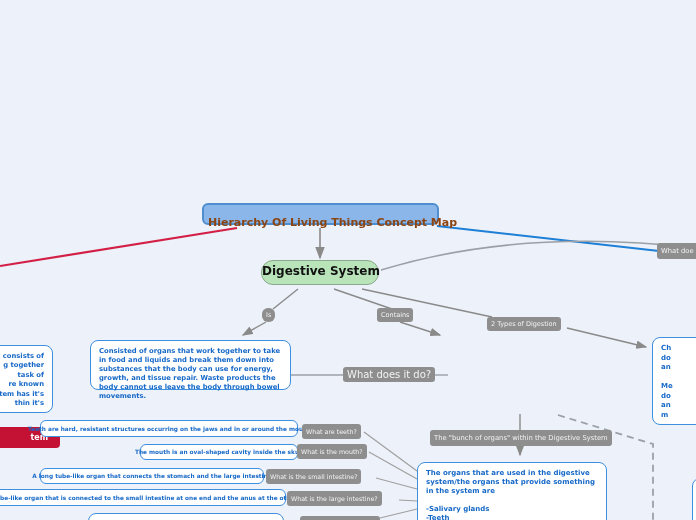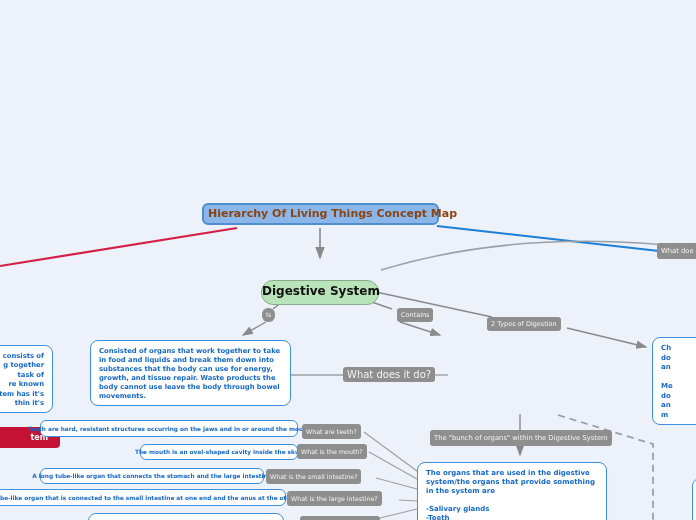--- a/index.html
+++ b/index.html
@@ -5,21 +5,21 @@
   html,body{margin:0;padding:0;}
   #canvas{
     position:relative;width:696px;height:520px;overflow:hidden;
     background:#edf1f9;font-family:"DejaVu Sans","Liberation Sans",sans-serif;
   }
   svg.wires{position:absolute;left:0;top:0;width:696px;height:520px;pointer-events:none;}
   .node{position:absolute;box-sizing:border-box;}
   .title-node{
     background:#8ab6ea;border:2px solid #4f8fd0;border-radius:6px;
     color:#8b4513;font-weight:bold;font-size:11px;line-height:18px;
-    text-align:center;padding:0 4px;white-space:nowrap;
+    text-align:center;padding:9px 4px;white-space:nowrap;
   }
   .root-node{
     background:#b9e4ba;border:1.5px solid #8aa98a;border-radius:6px;
     color:#111;font-weight:bold;font-size:12px;line-height:21px;
     text-align:center;white-space:nowrap;
   }
   .desc-box{
     background:#fff;border:1.5px solid #3d8fe0;border-radius:8px;
     color:#1769c8;font-weight:bold;font-size:6.8px;line-height:9px;
     padding:6px 8px;text-align:left;
@@ -80,23 +80,23 @@
 
     <line x1="364" y1="432" x2="417" y2="471" stroke="#a0a0a0" stroke-width="1.2"></line>
     <line x1="369" y1="452" x2="417" y2="479" stroke="#a0a0a0" stroke-width="1.2"></line>
     <line x1="376" y1="478" x2="417" y2="489" stroke="#a0a0a0" stroke-width="1.2"></line>
     <line x1="399" y1="500" x2="417" y2="501" stroke="#a0a0a0" stroke-width="1.2"></line>
     <line x1="380" y1="518" x2="417" y2="509" stroke="#a0a0a0" stroke-width="1.2"></line>
   </svg>
 
   <div class="node title-node" style="left:202px;top:203px;width:237px;height:22px;">Hierarchy Of Living Things Concept Map</div>
 
-  <div class="node root-node" style="left:261px;top:280px;width:118px;height:25px;border-radius:12px;">Digestive System</div>
+  <div class="node root-node" style="left:261px;top:260px;width:118px;height:25px;border-radius:12px;">Digestive System</div>
 
-  <div class="node desc-box" style="left:90px;top:340px;width:201px;height:66px;">Consisted of organs that work together to take in food and liquids and break them down into substances that the body can use for energy, growth, and tissue repair. Waste products the body cannot use leave the body through bowel movements.</div>
+  <div class="node desc-box" style="left:90px;top:340px;width:201px;height:50px;">Consisted of organs that work together to take in food and liquids and break them down into substances that the body can use for energy, growth, and tissue repair. Waste products the body cannot use leave the body through bowel movements.</div>
 
 
   <div class="node desc-box preline" style="left:417px;top:462px;width:190px;height:70px;font-size:7px;line-height:9px;">The organs that are used in the digestive system/the organs that provide something in the system are
 
 -Salivary glands
 -Teeth</div>
 
   <div class="node desc-box preline right-align" style="left:-160px;top:345px;width:213px;height:68px;line-height:9.4px;">consists of
 g together
 task of
@@ -118,21 +118,21 @@
   <div class="node desc-box" style="left:88px;top:513px;width:196px;height:20px;"></div>
 
   <div class="red-badge" style="left:-40px;top:427px;width:100px;height:21px;">tem</div>
 
   <div class="node row-box" style="left:40px;top:420px;width:258px;height:17px;">Teeth are hard, resistant structures occurring on the jaws and in or around the mouth</div>
   <div class="node row-box" style="left:140px;top:444px;width:158px;height:16px;">The mouth is an oval-shaped cavity inside the skull</div>
   <div class="node row-box" style="left:40px;top:468px;width:224px;height:16px;">A long tube-like organ that connects the stomach and the large intestine</div>
   <div class="node row-box" style="left:-14px;top:489px;width:300px;height:17px;">long, tube-like organ that is connected to the small intestine at one end and the anus at the other</div>
 
   <div class="badge" style="left:262px;top:308px;height:14px;border-radius:6px;">Is</div>
-  <div class="badge" style="left:397px;top:308px;height:14px;">Contains</div>
+  <div class="badge" style="left:377px;top:308px;height:14px;">Contains</div>
   <div class="badge" style="left:487px;top:317px;height:14px;">2 Types of Digestion</div>
   <div class="badge" style="left:343px;top:367px;height:15px;font-size:10px;">What does it do?</div>
   <div class="badge" style="left:657px;top:243px;height:16px;font-size:6.8px;">What doe</div>
   <div class="badge" style="left:430px;top:430px;height:16px;font-size:6.8px;">The "bunch of organs" within the Digestive System</div>
   <div class="badge" style="left:302px;top:424px;height:15px;font-size:6.3px;">What are teeth?</div>
   <div class="badge" style="left:297px;top:444px;height:15px;font-size:6.3px;">What is the mouth?</div>
   <div class="badge" style="left:266px;top:469px;height:15px;font-size:6.3px;">What is the small intestine?</div>
   <div class="badge" style="left:287px;top:491px;height:15px;font-size:6.3px;">What is the large intestine?</div>
   <div class="badge" style="left:300px;top:516px;width:80px;height:14px;"></div>
 

